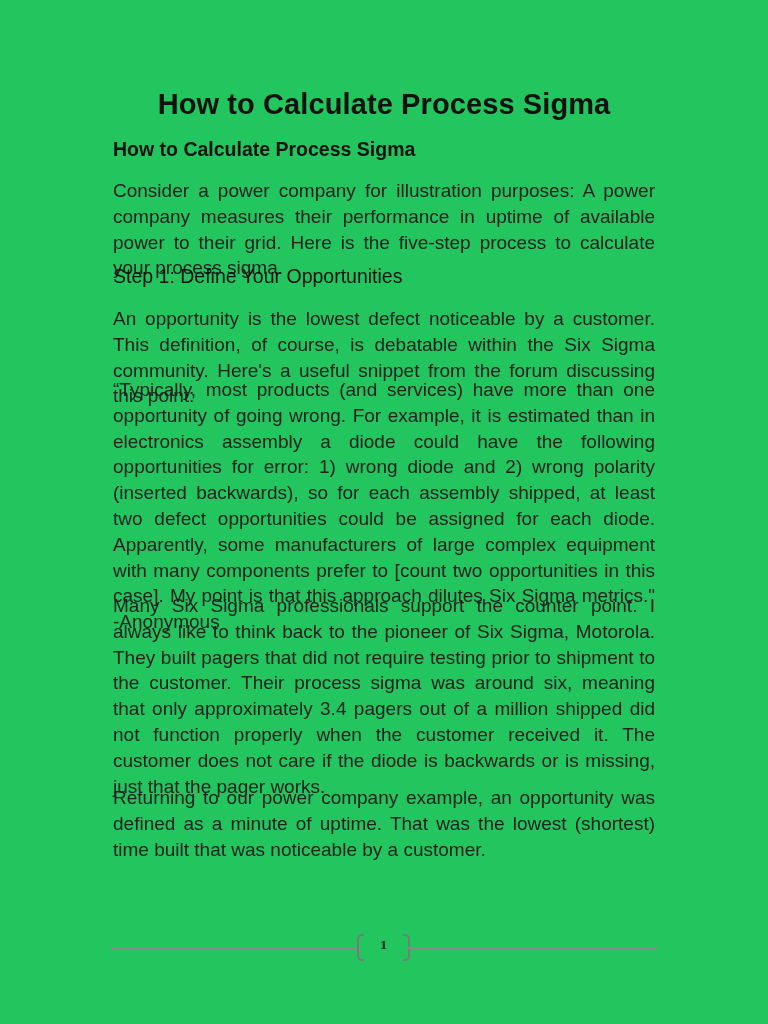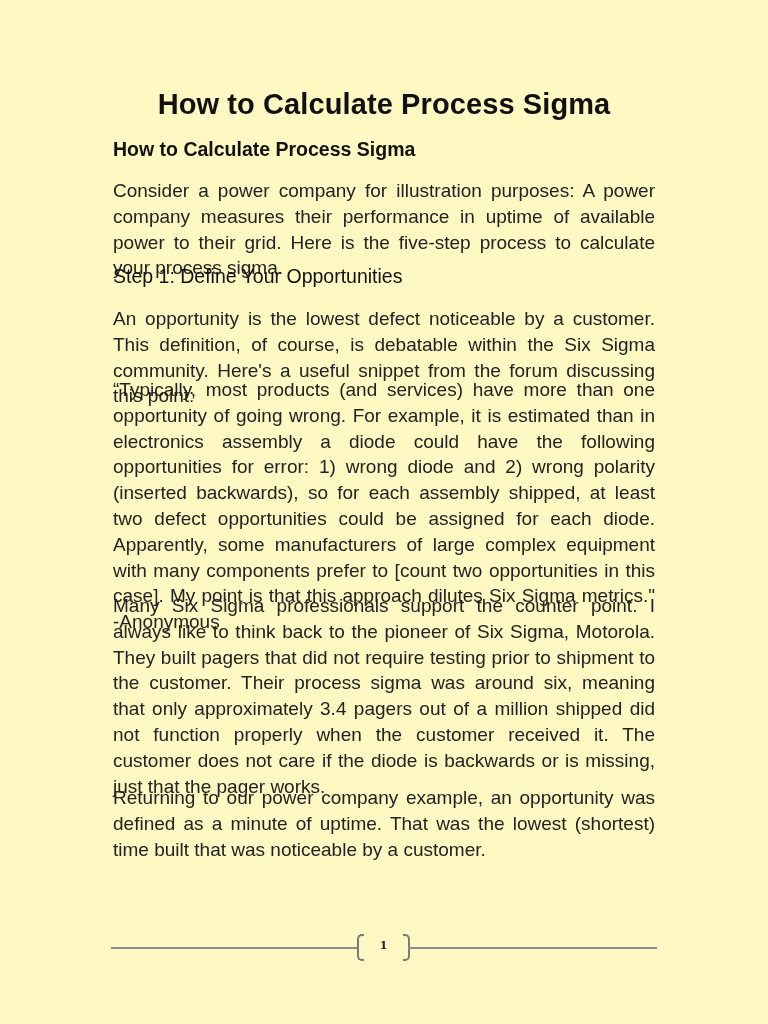--- a/index.html
+++ b/index.html
@@ -12,21 +12,21 @@
       height: 1024px;
       position: relative;
       overflow: hidden;
       font-family: "Liberation Sans", "DejaVu Sans", sans-serif;
       color: #1a1a1a;
     }
     .page {
       position: absolute;
       left: 0; top: 0;
       width: 768px; height: 1024px;
-      background: #fef9c3;
+      background: #22c55e;
     }
     .title {
       position: absolute;
       left: 0; width: 768px;
       top: 88px;
       text-align: center;
       font-size: 29px;
       font-weight: bold;
       color: #111;
       letter-spacing: 0.1px;

